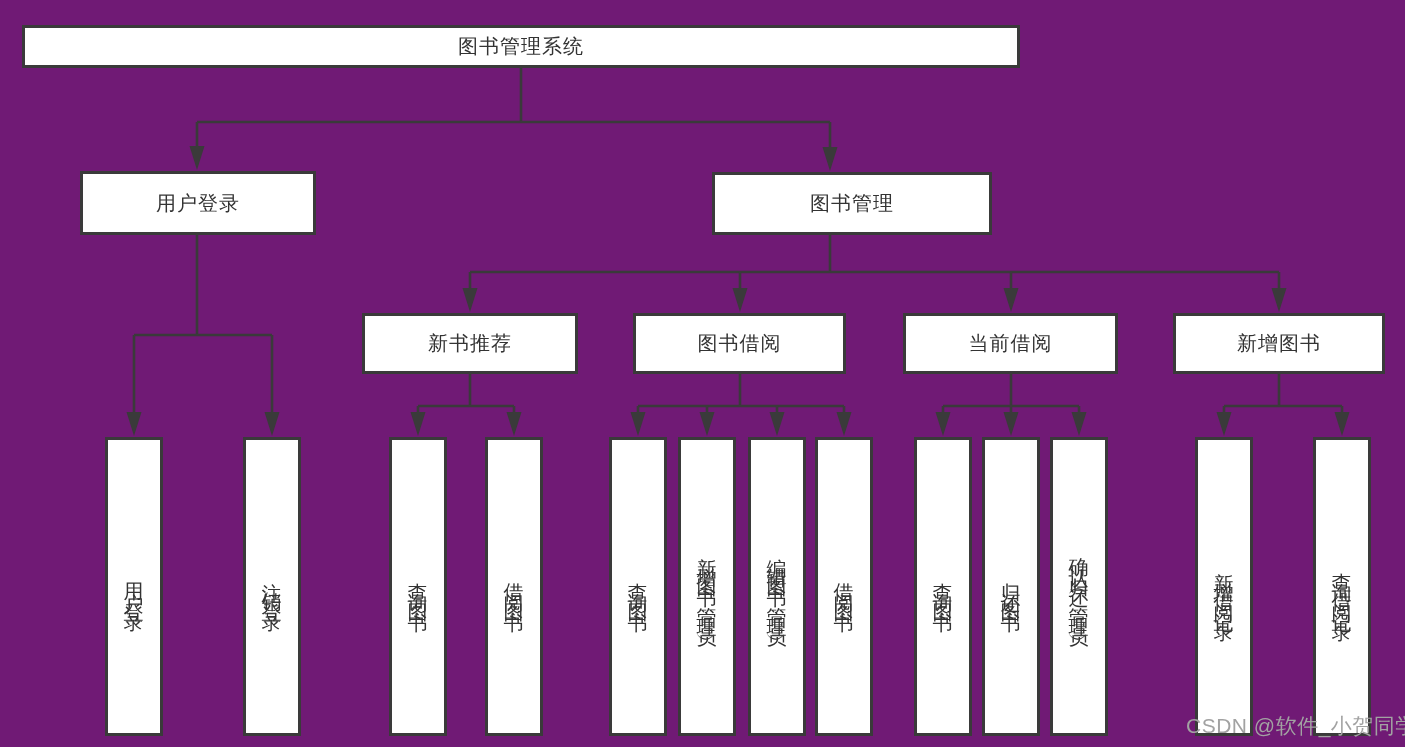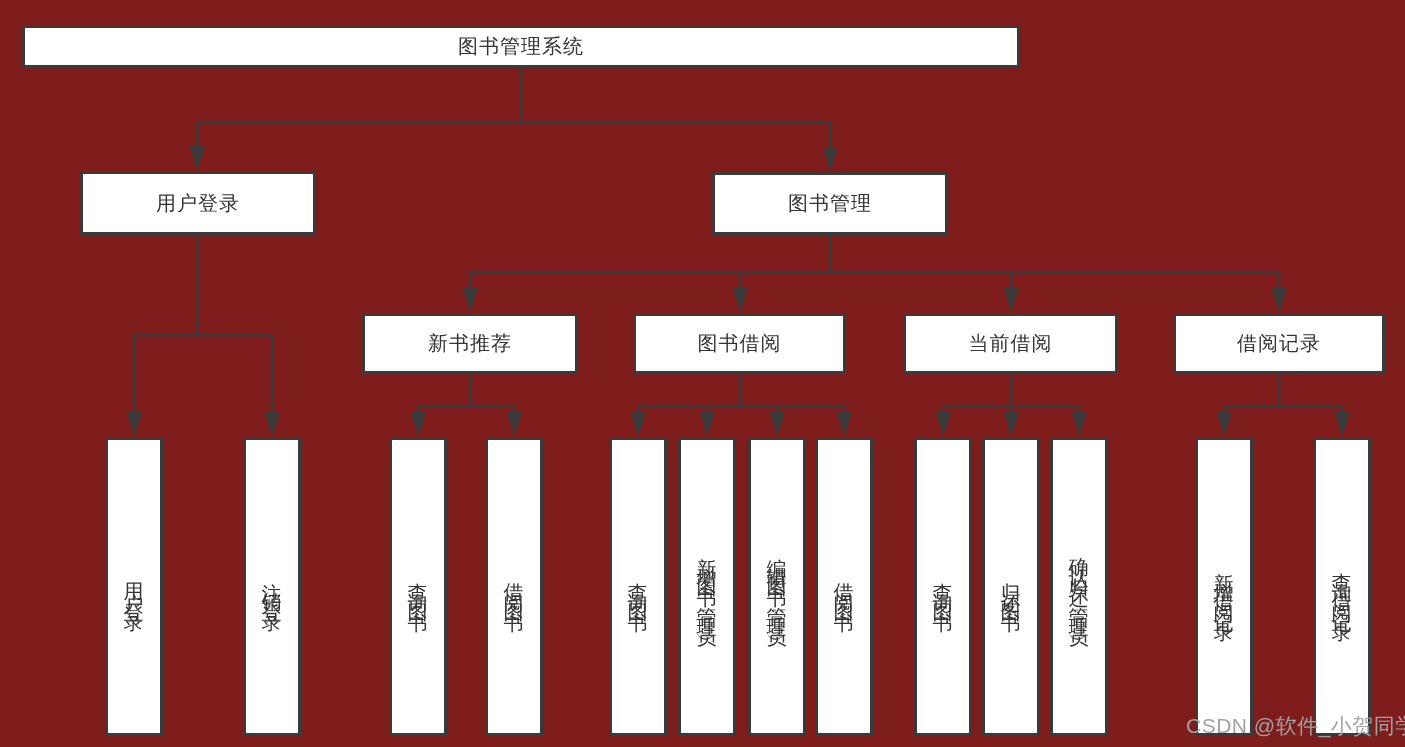--- a/index.html
+++ b/index.html
@@ -3,21 +3,21 @@
 <meta charset="utf-8">
 <style>
   * { margin: 0; padding: 0; box-sizing: border-box; }
   html, body { background: #ffffff; }
   body { font-family: "Liberation Sans", "DejaVu Sans", sans-serif; }
 
   .canvas {
     position: relative;
     width: 1405px;
     height: 747px;
-    background: #7f1d1d;
+    background: #701a75;
     overflow: hidden;
   }
 
   svg.connectors {
     position: absolute;
     left: 0; top: 0;
     width: 1405px; height: 747px;
     z-index: 0;
     pointer-events: none;
   }
@@ -125,38 +125,38 @@
     </svg>
 
   <div class="box" style="left:22px;top:25px;width:998px;height:43px">
     <span class="lbl">图书管理系统</span>
   </div>
 
   <div class="box" style="left:80px;top:171px;width:236px;height:64px">
     <span class="lbl">用户登录</span>
   </div>
 
-  <div class="box" style="left:712px;top:172px;width:236px;height:63px">
+  <div class="box" style="left:712px;top:172px;width:280px;height:63px">
     <span class="lbl">图书管理</span>
   </div>
 
   <div class="box" style="left:633px;top:313px;width:213px;height:61px">
     <span class="lbl">图书借阅</span>
   </div>
 
   <div class="box" style="left:362px;top:313px;width:216px;height:61px">
     <span class="lbl">新书推荐</span>
   </div>
 
   <div class="box" style="left:903px;top:313px;width:215px;height:61px">
     <span class="lbl">当前借阅</span>
   </div>
 
   <div class="box" style="left:1173px;top:313px;width:212px;height:61px">
-    <span class="lbl">借阅记录</span>
+    <span class="lbl">新增图书</span>
   </div>
 
   <div class="box v" style="left:105px">
     <span class="lbl">用户登录</span>
   </div>
   <div class="box v" style="left:243px">
     <span class="lbl">注销登录</span>
   </div>
 
   <div class="box v" style="left:389px">

